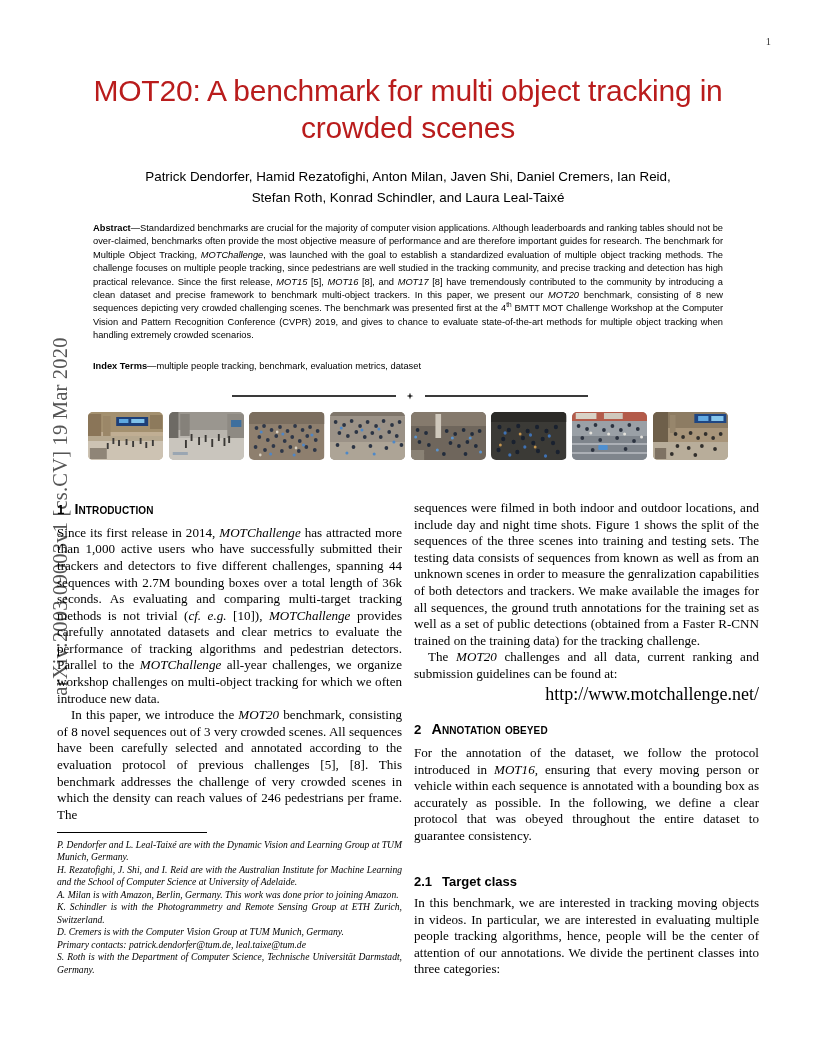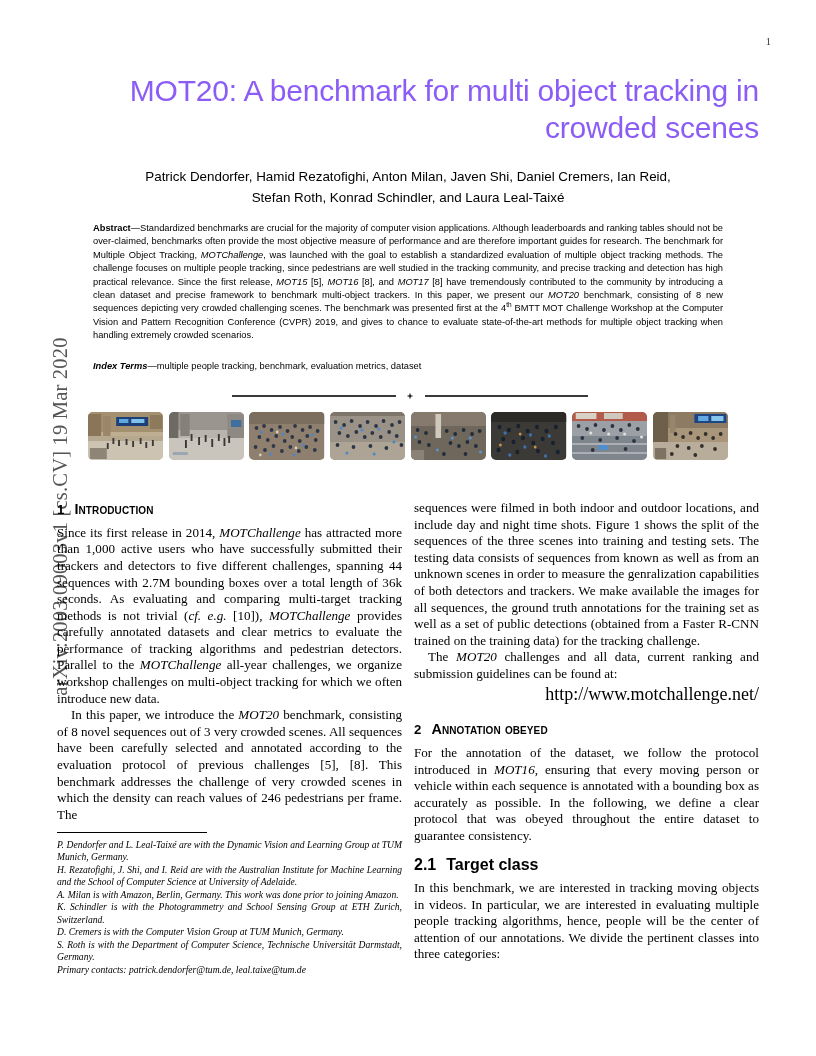--- a/index.html
+++ b/index.html
@@ -61,22 +61,21 @@
     width: 702px;
     text-align: center;
   }
   .paper-title {
     font-family: "Liberation Sans", sans-serif;
     font-size: 30px;
     font-weight: normal;
     line-height: 1.24;
     letter-spacing: -0.2px;
     margin: 0;
-    color: #8b5cf6;
-    text-align: right;
+    color: #b91c1c;
   }
   .authors {
     font-family: "Liberation Sans", sans-serif;
     font-size: 13.4px;
     line-height: 1.52;
     margin-top: 21px;
     color: #000000;
   }
   .authors span { display: block; }
 
@@ -97,21 +96,21 @@
   .abstract-body b { font-weight: bold; }
   .mot { font-style: italic; }
   .index-terms {
     font-family: "Liberation Sans", sans-serif;
     font-size: 9.3px;
     line-height: 1.44;
     margin: 0;
     padding-top: 18px;
     text-align: left;
   }
-  .index-terms b { font-weight: bold; font-style: italic; }
+  .index-terms b { font-weight: bold; }
   sup { font-size: 70%; vertical-align: super; line-height: 0; }
 
   
   .ornament {
     position: absolute;
     left: 232px;
     top: 389px;
     width: 356px;
     height: 14px;
     display: flex;
@@ -171,23 +170,23 @@
     font-family: "Liberation Sans", sans-serif;
     font-size: 13.2px;
     font-weight: bold;
     margin: 0 0 6px 0;
     letter-spacing: 0.1px;
   }
   h2.section-head .num { margin-right: 10px; }
   h2.section-head .caps { font-variant: small-caps; font-size: 14.4px; }
   h3.subsection-head {
     font-family: "Liberation Sans", sans-serif;
-    font-size: 16px;
+    font-size: 13px;
     font-weight: bold;
-    margin: 10px 0 5px 0;
+    margin: 29px 0 5px 0;
   }
   h3.subsection-head .num { margin-right: 10px; }
   .spacer-sec { height: 15px; }
 
   .url-line {
     text-align: right;
     text-indent: 0;
     margin: 11px 0 11px 0;
     font-size: 18px;
   }
@@ -547,19 +546,19 @@
     <h3 class="subsection-head"><span class="num">2.1</span><span>Target class</span></h3>
 
     <p class="noindent">In this benchmark, we are interested in tracking moving objects in videos. In particular, we are interested in evaluating multiple people tracking algorithms, hence, people will be the center of attention of our annotations. We divide the pertinent classes into three categories:</p>
   </div>
 
   <div class="footnotes">
     <div class="footnote-rule"></div>
     <p>P. Dendorfer and L. Leal-Taixé are with the Dynamic Vision and Learning Group at TUM Munich, Germany.</p>
     <p>H. Rezatofighi, J. Shi, and I. Reid are with the Australian Institute for Machine Learning and the School of Computer Science at University of Adelaide.</p>
     <p>A. Milan is with Amazon, Berlin, Germany. This work was done prior to joining Amazon.</p>
-    <p>K. Schindler is with the Photogrammetry and School Sensing Group at ETH Zurich, Switzerland.</p>
+    <p>K. Schindler is with the Photogrammetry and Remote Sensing Group at ETH Zurich, Switzerland.</p>
     <p>D. Cremers is with the Computer Vision Group at TUM Munich, Germany.</p>
+    <p>Primary contacts: patrick.dendorfer@tum.de, leal.taixe@tum.de</p>
     <p>S. Roth is with the Department of Computer Science, Technische Universität Darmstadt, Germany.</p>
-    <p>Primary contacts: patrick.dendorfer@tum.de, leal.taixe@tum.de</p>
   </div>
 
 </div>
 
 </body></html>

